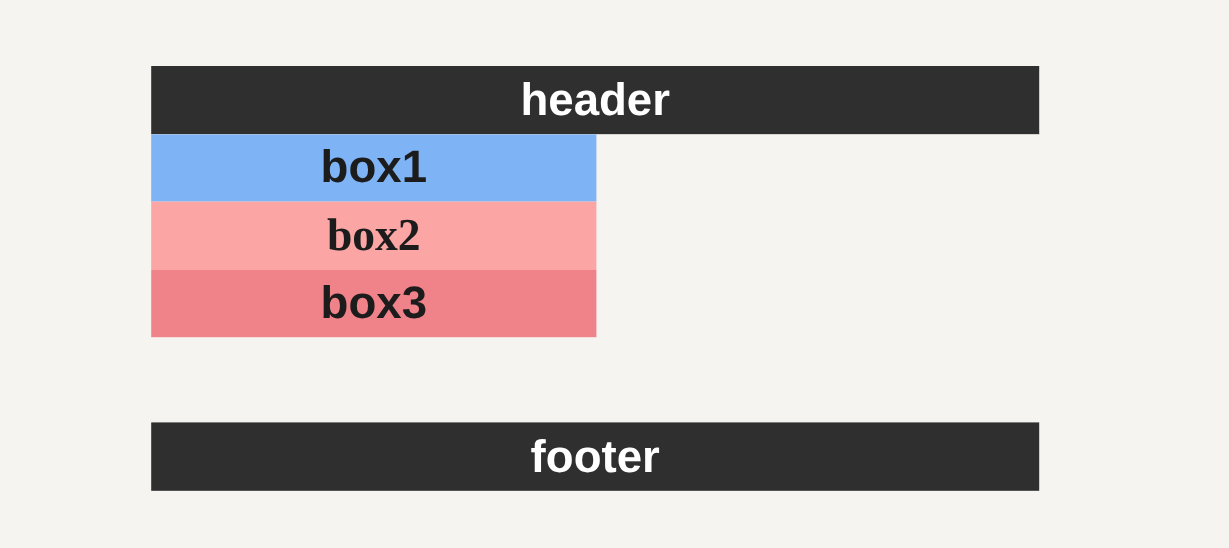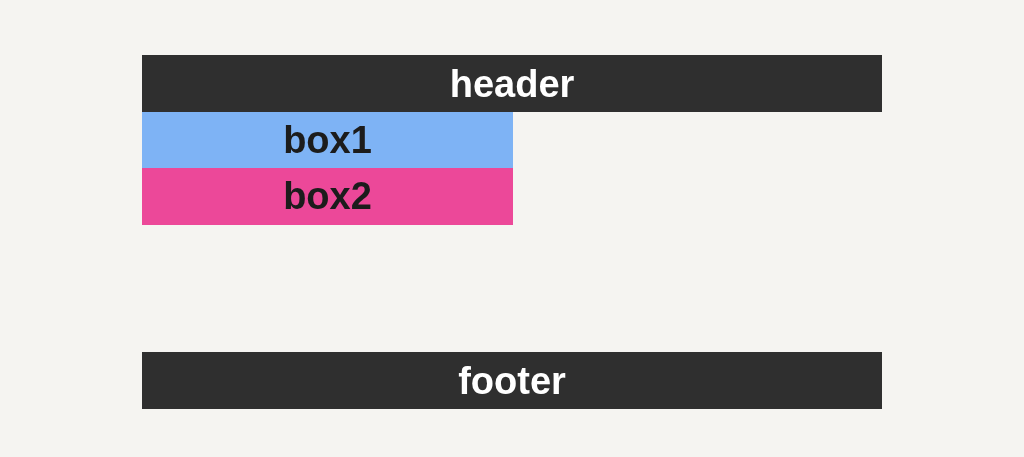--- a/index.html
+++ b/index.html
@@ -9,21 +9,21 @@
   body {
     width: 1024px;
     height: 457px;
     background: #f5f4f1;
     font-family: "Liberation Sans", sans-serif;
     overflow: hidden;
   }
 
   #layout-diagram {
     position: absolute;
-    left: 142px;
+    left: 126px;
     top: 55px;
     width: 740px;
   }
 
   .bar {
     width: 740px;
     height: 57px;
     background: #2f2f2f;
     display: flex;
     align-items: center;
@@ -68,22 +68,25 @@
 <div id="layout-diagram">
 
   <div class="bar" style="background: rgb(47, 47, 47);">
     <span class="bar-label" style="color: rgb(255, 255, 255);">header</span>
   </div>
 
   <div id="content-area">
     <div class="content-box" style="background: rgb(126, 179, 245);">
       <span class="box-label" style="color: rgb(28, 28, 28);">box1</span>
     </div>
-    <div class="content-box" style="background: #ec4899;">
+    <div class="content-box" style="background: #fca5a5; font-family: Liberation Serif, serif;">
       <span class="box-label" style="color: rgb(28, 28, 28);">box2</span>
+    </div>
+    <div class="content-box" style="background: rgb(240, 130, 137);">
+      <span class="box-label" style="color: rgb(28, 28, 28);">box3</span>
     </div>
   </div>
 
   <div class="bar" style="background: rgb(47, 47, 47); margin-top: 21px;">
     <span class="bar-label" style="color: rgb(255, 255, 255);">footer</span>
   </div>
 
 </div>
 
 </body></html>

